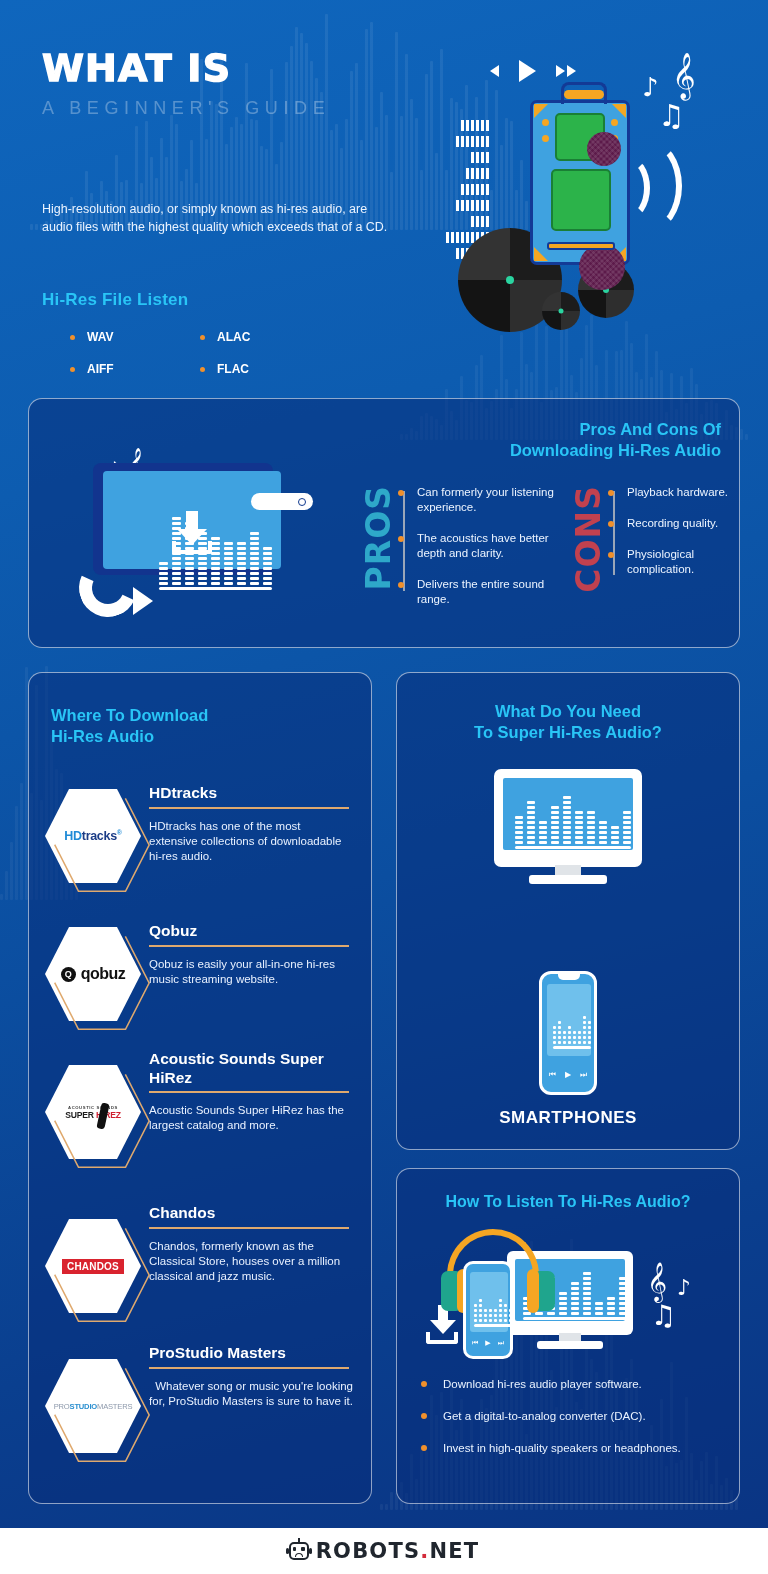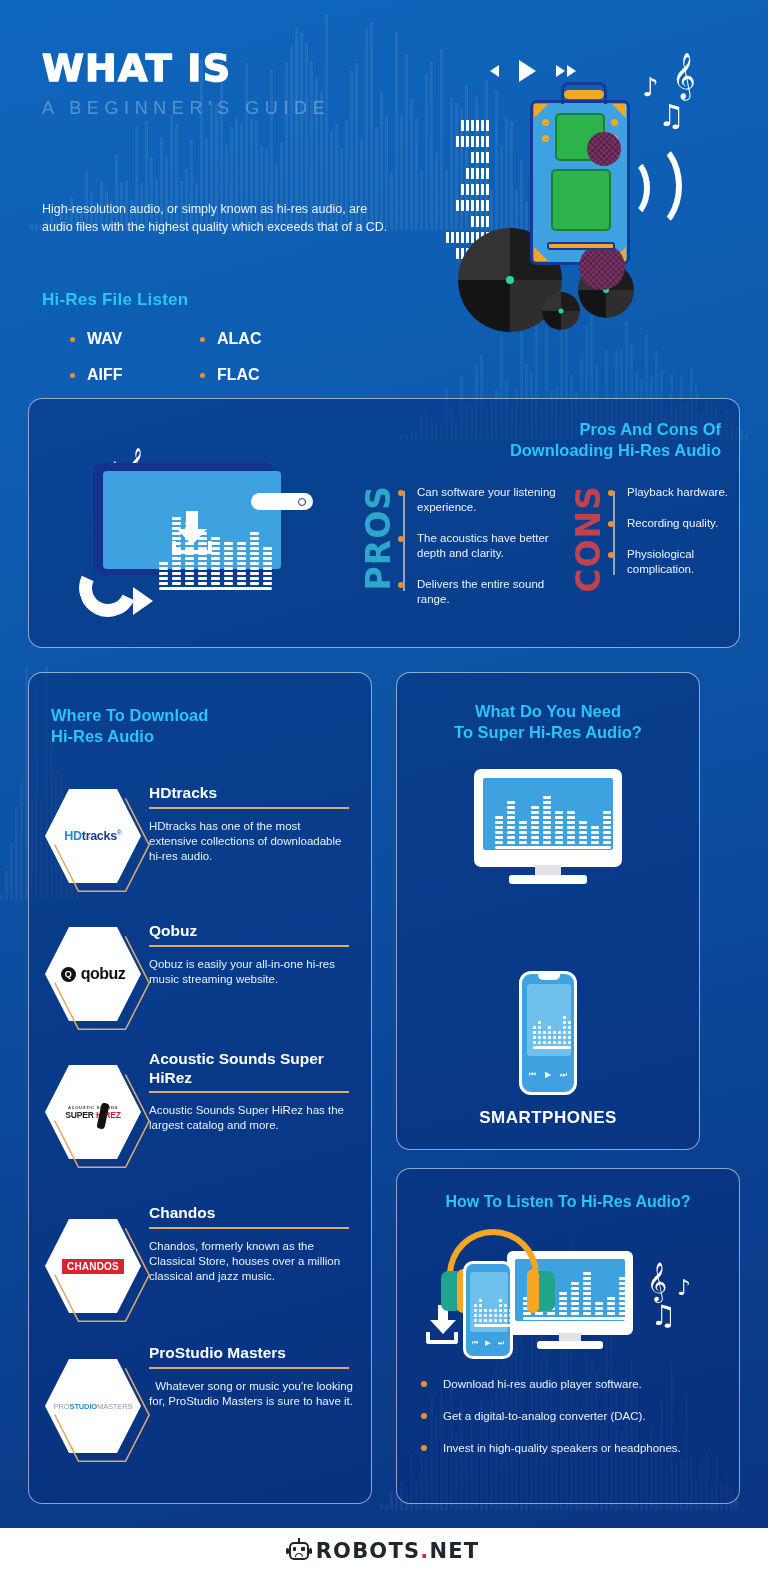--- a/index.html
+++ b/index.html
@@ -51,21 +51,21 @@
     font-size: 12.5px; line-height: 18px; color: #eaf3ff; font-weight: 400;
   }
   .formats-h {
     position: absolute; left: 42px; top: 290px;
     font-size: 17px; font-weight: 700; color: #29c5f6; letter-spacing: .2px;
   }
   .formats-grid {
     position: absolute; left: 70px; top: 330px; width: 300px;
     display: grid; grid-template-columns: 130px 130px; row-gap: 18px;
   }
-  .fmt { display: flex; align-items: center; gap: 12px; font-size: 16px; font-weight: 700; color: #fff; }
+  .fmt { display: flex; align-items: center; gap: 12px; font-size: 12px; font-weight: 700; color: #fff; }
   .dot-o { width: 5px; height: 5px; border-radius: 50%; background: #f0902c; flex: 0 0 5px; }
 
   
   .hero { position: absolute; left: 410px; top: 40px; width: 340px; height: 330px; }
   .transport { position: absolute; left: 80px; top: 20px; display: flex; align-items: center; gap: 20px; }
   .tri { width: 0; height: 0; }
   .tri.back  { border-top: 6px solid transparent; border-bottom: 6px solid transparent; border-right: 9px solid #fff; }
   .tri.play  { border-top: 11px solid transparent; border-bottom: 11px solid transparent; border-left: 17px solid #fff; }
   .tri.fwd   { border-top: 6px solid transparent; border-bottom: 6px solid transparent; border-left: 9px solid #fff; }
   .tri-pair { display: flex; gap: 2px; }
@@ -175,21 +175,21 @@
   .logo-ss .t2 { font-size: 8.6px; font-weight: 700; letter-spacing: -.2px; }
   .logo-ss .t2 .a { color: #1c1c1c; }
   .logo-ss .t2 .b { color: #cf2030; }
   .logo-ch { background: #d9232e; color: #fff; font-size: 10px; font-weight: 700;
              padding: 2px 5px; border: 1.2px solid #fff; letter-spacing: .2px; }
   .logo-pm { font-size: 7.6px; letter-spacing: -.2px; }
   .logo-pm .g { color: #8d99ab; }
   .logo-pm .b { color: #2a8fd0; font-weight: 700; }
 
   
-  #need { left: 396px; top: 672px; width: 304px; height: 478px; }
+  #need { left: 396px; top: 672px; width: 344px; height: 478px; }
   #need .panel-h { position: absolute; left: 0; right: 0; top: 28px; text-align: center; }
   .device-label { position: absolute; left: 0; right: 0; text-align: center;
                   color: #fff; font-weight: 700; font-size: 17px; line-height: 22px; letter-spacing: .5px; }
   .desktop { position: absolute; left: 50%; transform: translateX(-50%); width: 148px; height: 116px; }
   .desktop .bezel { position: absolute; left: 0; top: 0; width: 148px; height: 98px; background: #fff; border-radius: 7px; }
   .desktop .screen { position: absolute; left: 9px; top: 9px; width: 130px; height: 72px; background: #3fa2e0; border-radius: 2px; }
   .desktop .neck { position: absolute; left: 61px; top: 96px; width: 26px; height: 12px; background: #e0e4e8; }
   .desktop .foot { position: absolute; left: 35px; top: 106px; width: 78px; height: 9px; background: #fff; border-radius: 3px; }
   .phone { position: absolute; left: 50%; transform: translateX(-50%); width: 58px; height: 124px;
            background: #3fa2e0; border: 3px solid #fff; border-radius: 12px; }
@@ -806,21 +806,21 @@
       <div class="refresh">
         <span class="ring"></span>
           <span class="tip"></span>
       </div>
     </div>
 
     <div class="pc-col" style="left:330px; width:200px;">
       <div class="pc-word pros">PROS</div>
       <div class="pc-rail" style="height:100px;"></div>
       <div class="pc-list">
-        <div class="pc-item">Can software your listening experience.</div>
+        <div class="pc-item">Can formerly your listening experience.</div>
         <div class="pc-item">The acoustics have better depth and clarity.</div>
         <div class="pc-item">Delivers the entire sound range.</div>
       </div>
     </div>
 
     <div class="pc-col" style="left:540px; width:170px;">
       <div class="pc-word cons">CONS</div>
       <div class="pc-rail" style="height:84px;"></div>
       <div class="pc-list">
         <div class="pc-item">Playback hardware.</div>

